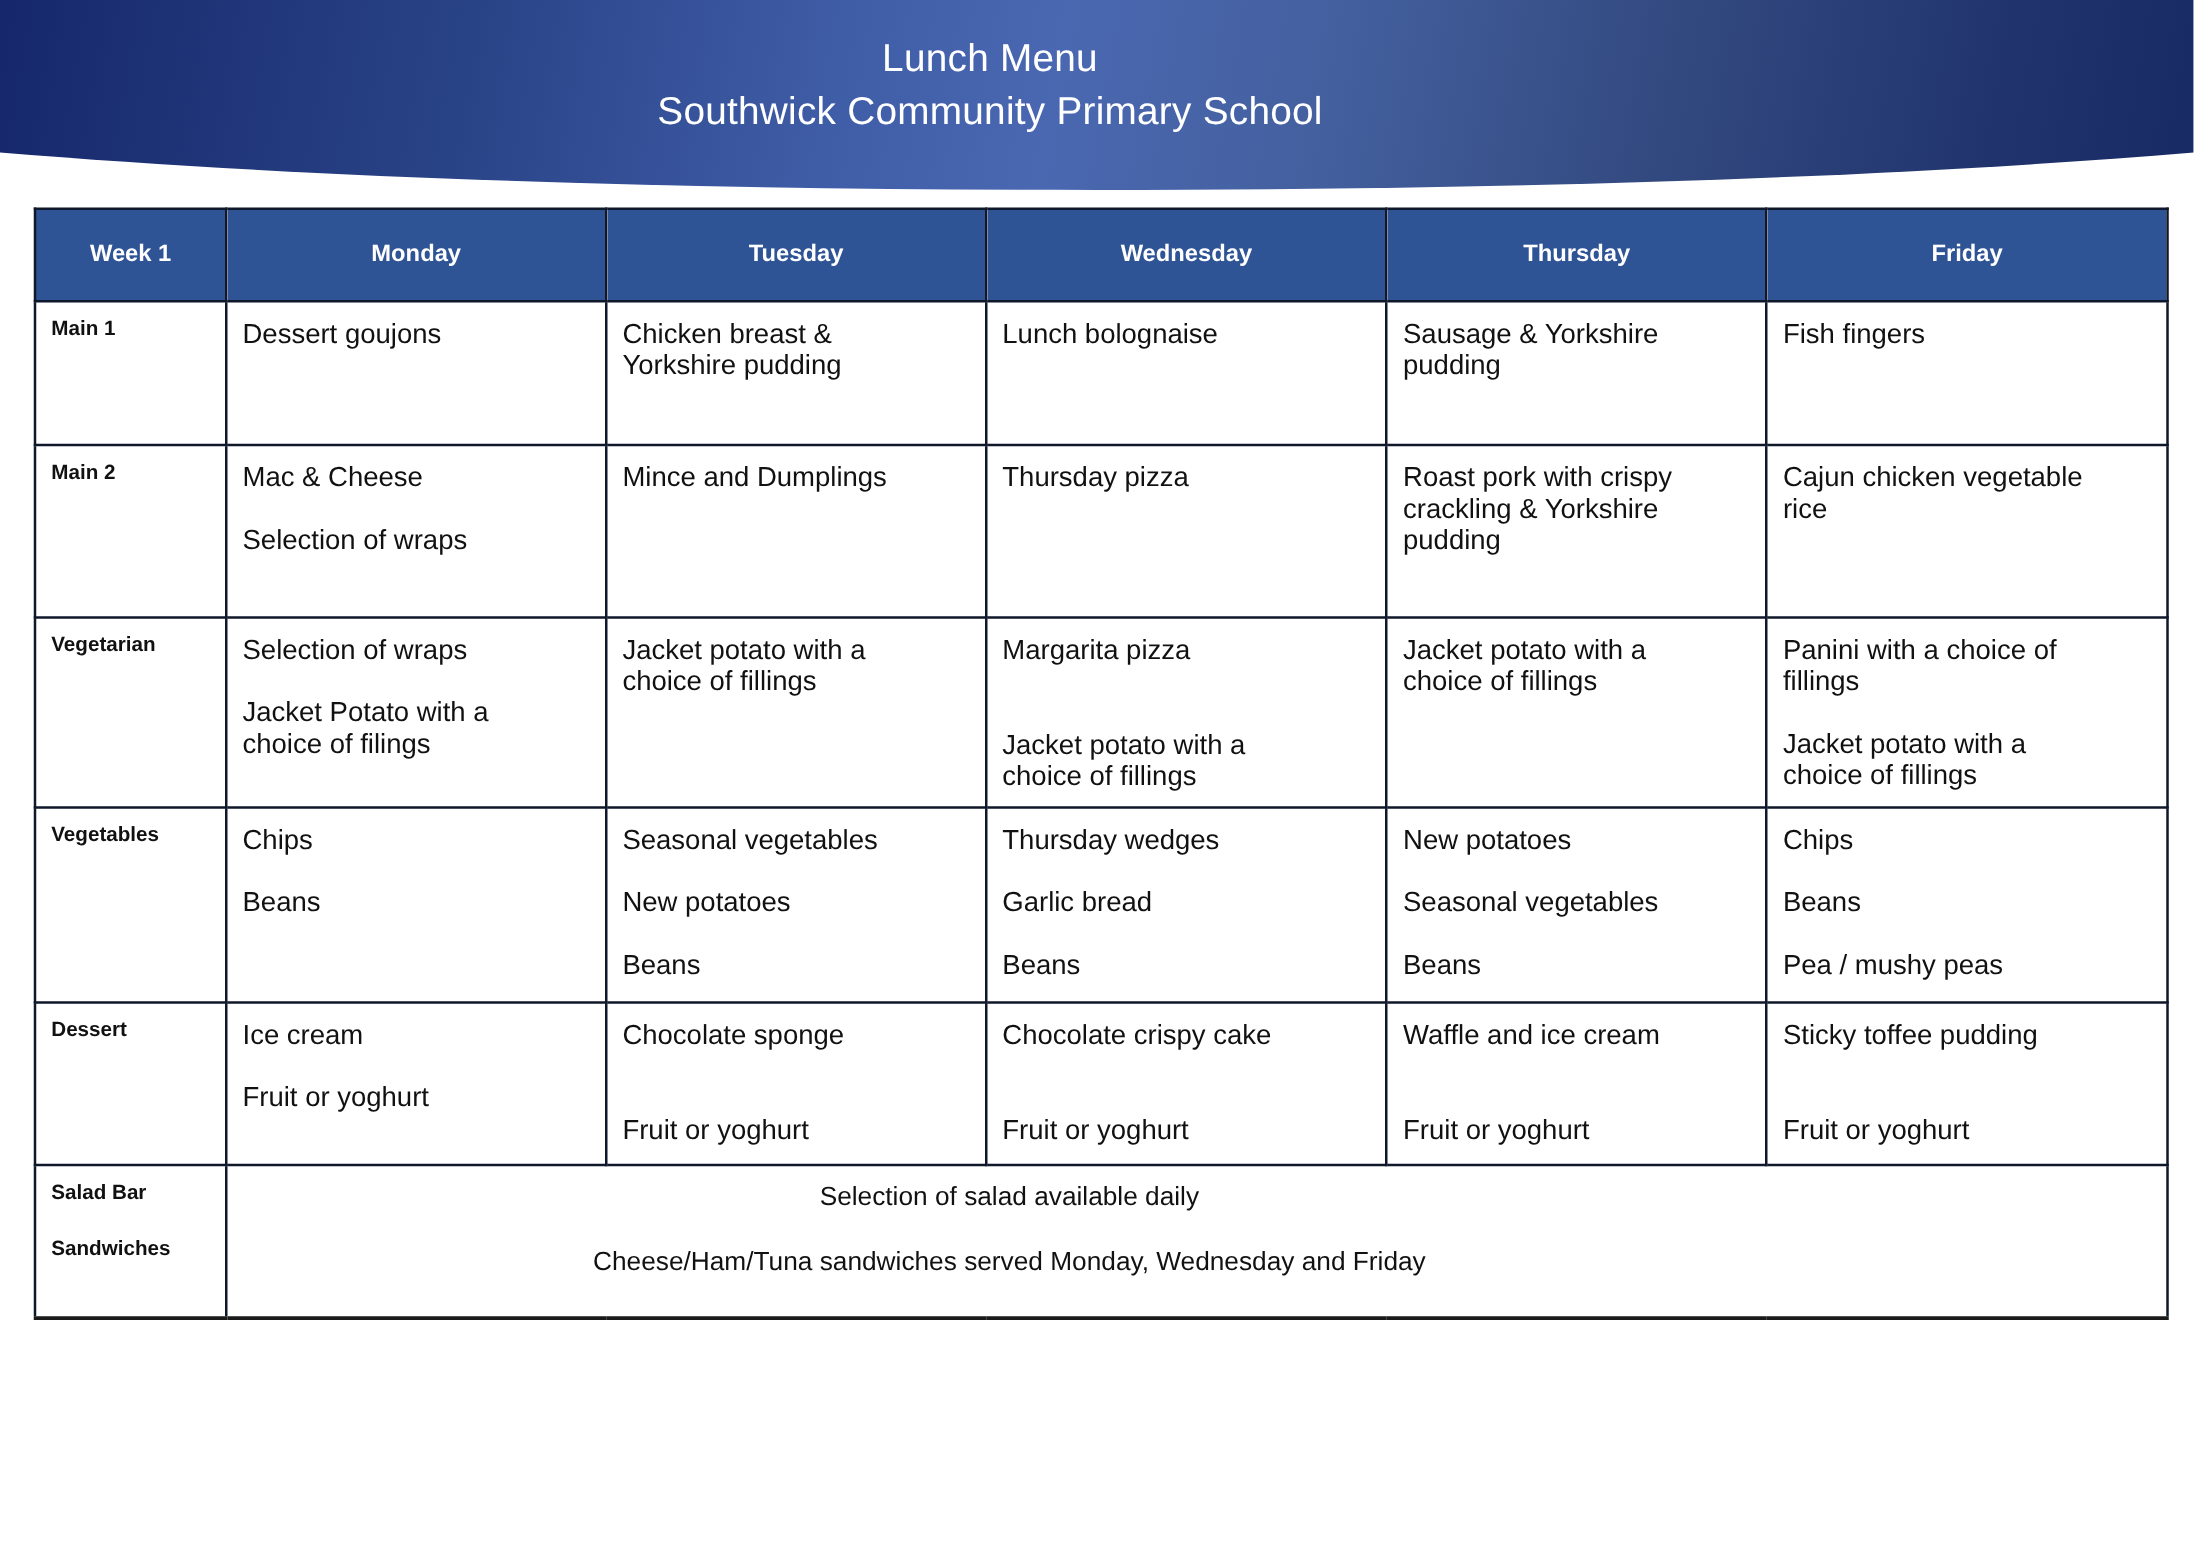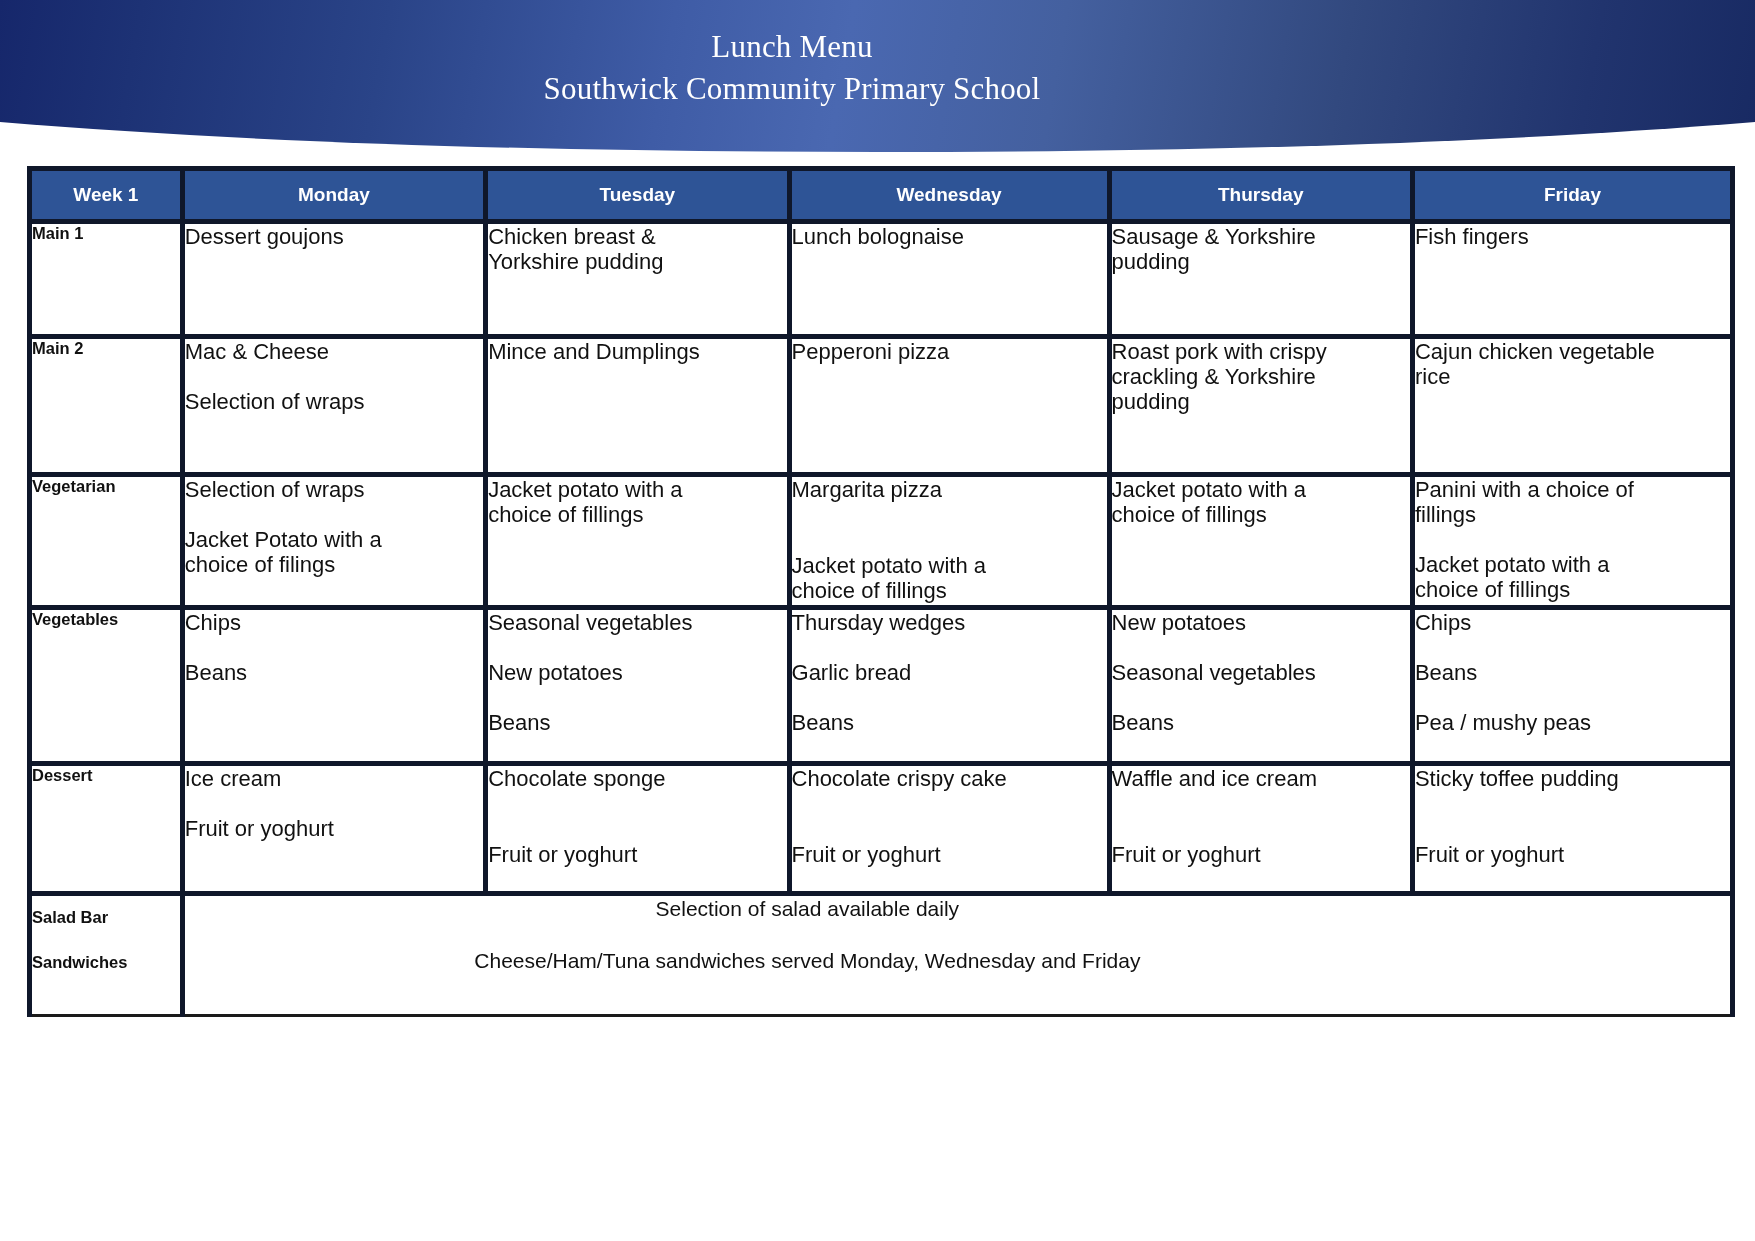--- a/index.html
+++ b/index.html
@@ -39,21 +39,21 @@
     
     -webkit-clip-path: path("M0,0 L1755,0 L1755,122 C1500,143 1200,152 877,152 C555,152 255,143 0,122 Z");
     clip-path: path("M0,0 L1755,0 L1755,122 C1500,143 1200,152 877,152 C555,152 255,143 0,122 Z");
   }
   .banner-text {
     position: absolute;
     left: 0; top: 26px;
     width: 1584px;
     text-align: center;
     color: #ffffff;
-    font-family: Liberation Serif, serif;
+    font-family: Liberation Sans, sans-serif;
     font-weight: 400;
     letter-spacing: 0.2px;
     z-index: 2;
   }
   .banner-line1 { font-size: 31px; line-height: 42px; }
   .banner-line2 { font-size: 31px; line-height: 42px; }
 
   
   .menu-wrap {
     position: absolute;
@@ -65,23 +65,23 @@
     border-collapse: collapse;
     width: 1708px;
     table-layout: fixed;
     font-family: "Liberation Sans", sans-serif;
   }
   table.menu col.c-label { width: 147px; }
   table.menu col.c-day   { width: 292px; }
   table.menu col.c-day-w { width: 308px; }
 
   table.menu th, table.menu td {
-    border: 5px solid #0f172a;
+    border: 2px solid #0f172a;
     vertical-align: top;
-    padding: 0;
+    padding: 12px;
   }
   
   thead th {
     background: #2e5496;
     color: #ffffff;
     font-size: 19px;
     font-weight: bold;
     text-align: center;
     height: 48px;
     line-height: 48px;
@@ -190,21 +190,21 @@
       <tr class="r-main2">
         <td class="rowlabel">Main 2</td>
         <td class="cell">
           <span class="ln">Mac &amp; Cheese</span>
           <span class="ln gap-1">Selection of wraps</span>
         </td>
         <td class="cell">
           <span class="ln">Mince and Dumplings</span>
         </td>
         <td class="cell">
-          <span class="ln">Pepperoni pizza</span>
+          <span class="ln">Thursday pizza</span>
         </td>
         <td class="cell">
           <span class="ln">Roast pork with crispy</span>
           <span class="ln">crackling &amp; Yorkshire</span>
           <span class="ln">pudding</span>
         </td>
         <td class="cell">
           <span class="ln">Cajun chicken vegetable</span>
           <span class="ln">rice</span>
         </td>

